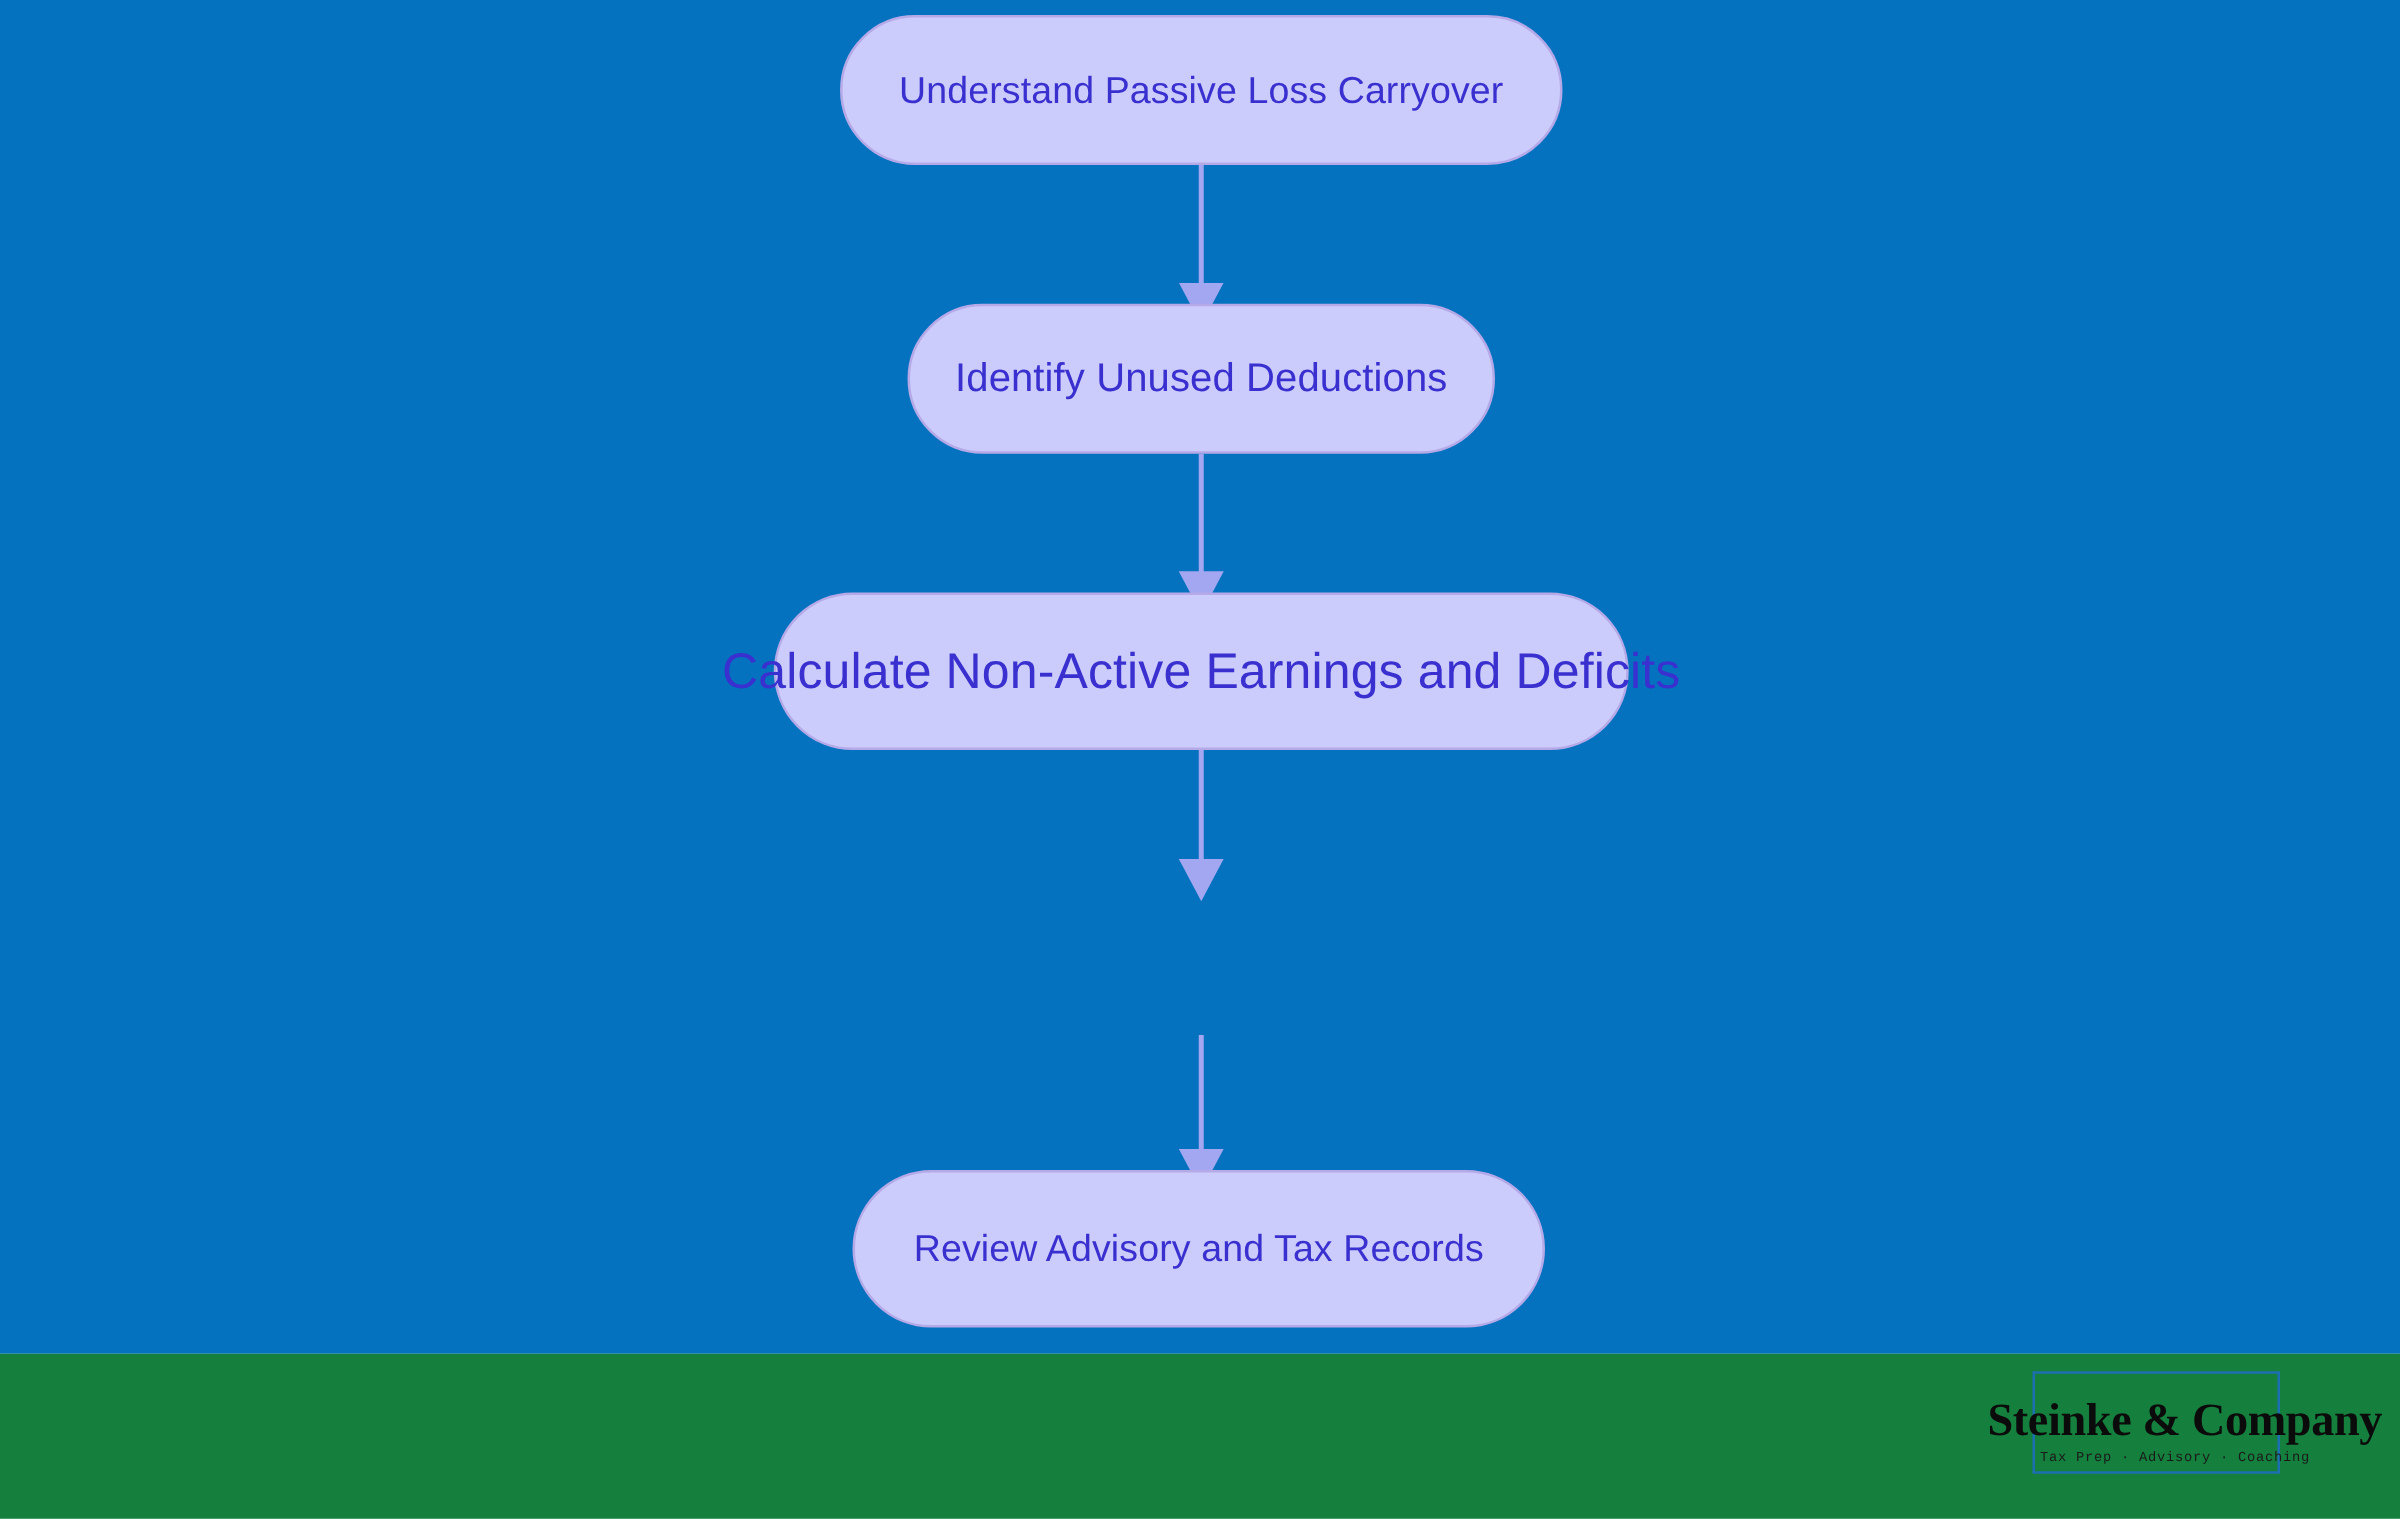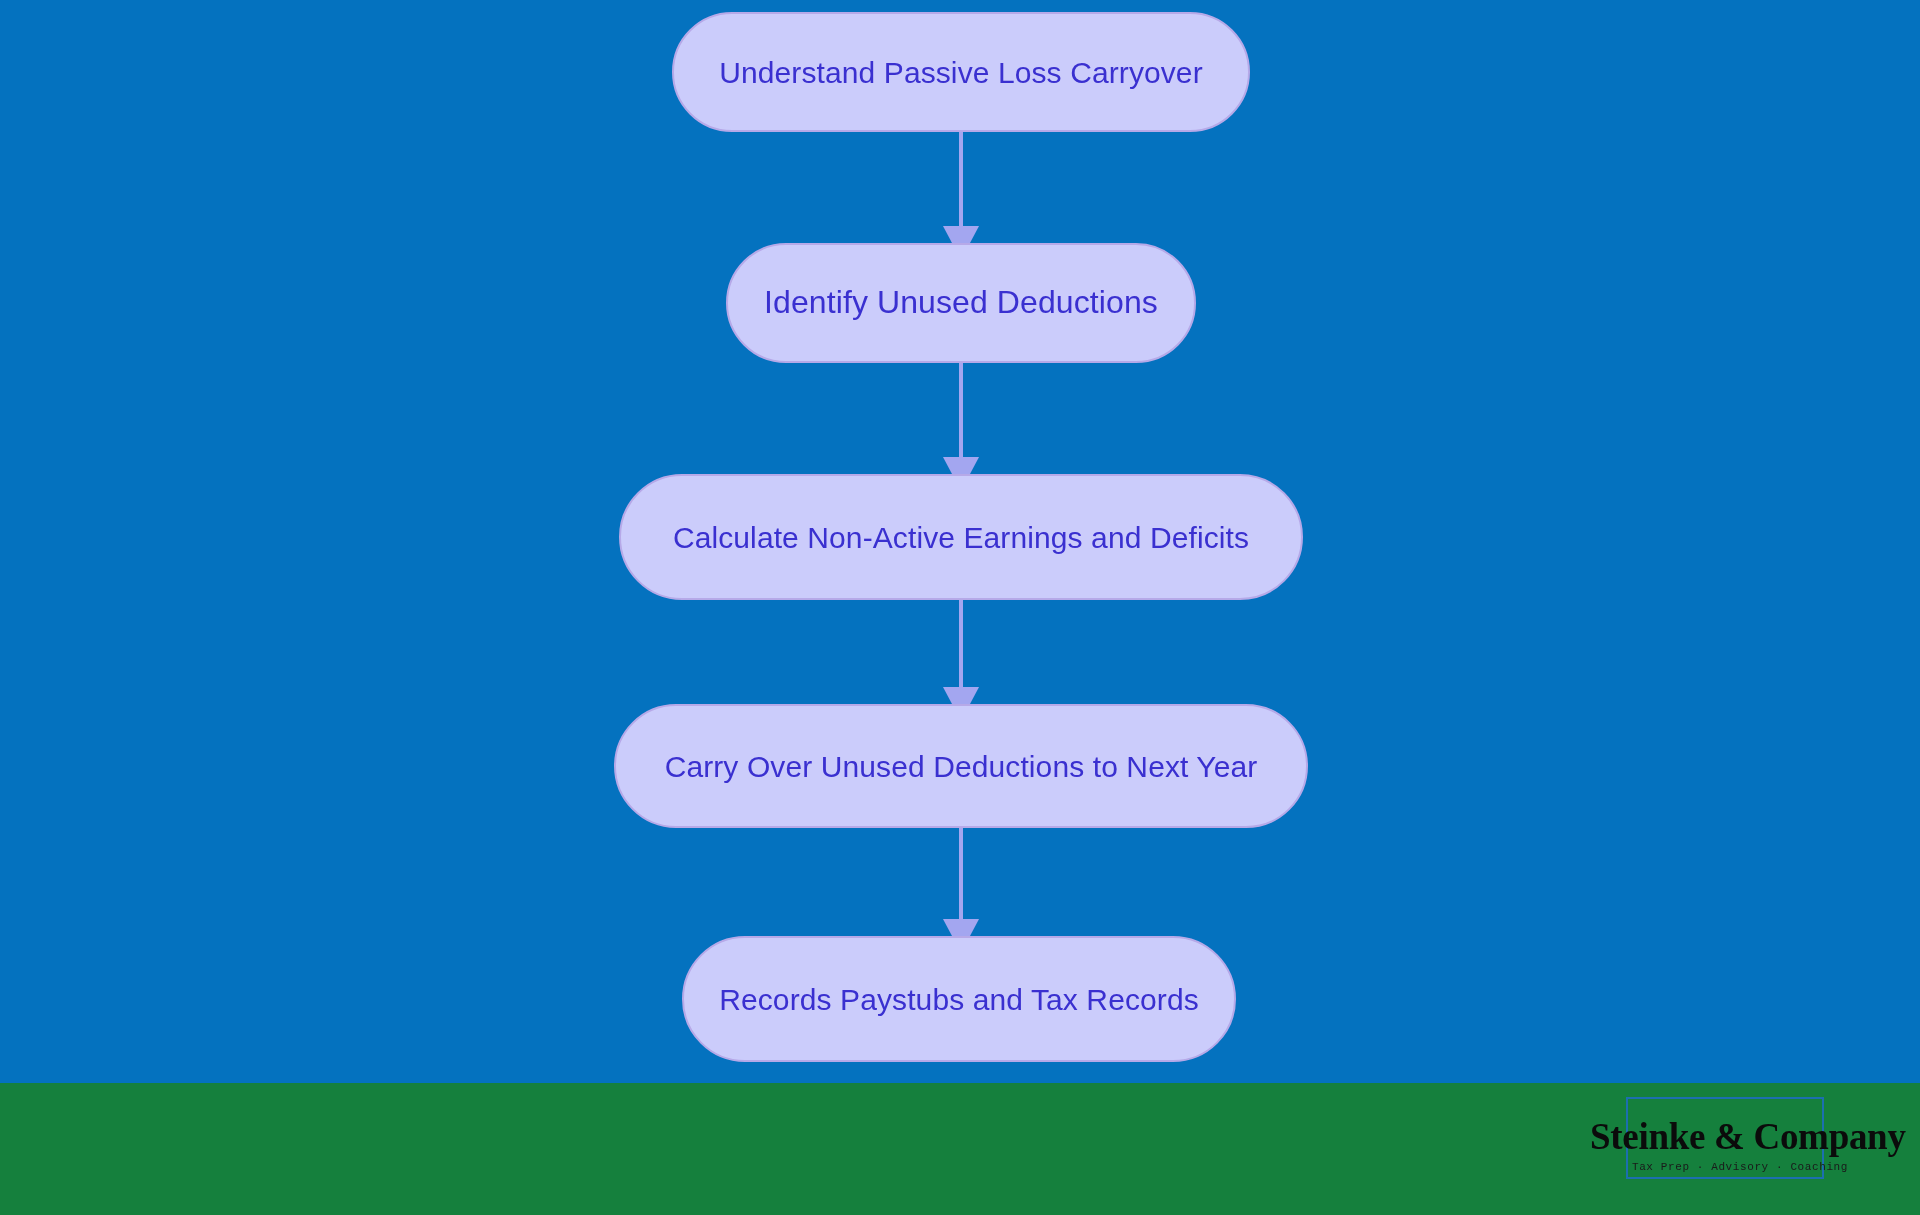--- a/index.html
+++ b/index.html
@@ -145,30 +145,27 @@
     <div id="flow">
 
       <div class="node" style="left:672px; top:12px; width:578px; height:120px; font-size:30px;">
         <span class="node-label">Understand Passive Loss Carryover</span>
       </div>
 
       <div class="node" style="left:726px; top:243px; width:470px; height:120px; font-size:32px;">
         <span class="node-label">Identify Unused Deductions</span>
       </div>
 
-      <div class="node" style="left:619px; top:474px; width:684px; height:126px; font-size:30px;">
+      <div class="node" style="left:619px; top:474px; width:684px; height:126px; font-size:40px;">
         <span class="node-label">Calculate Non-Active Earnings and Deficits</span>
       </div>
 
-      <div class="node" style="left:614px; top:704px; width:694px; height:124px; font-size:30px;">
-        <span class="node-label">Carry Over Unused Deductions to Next Year</span>
-      </div>
 
       <div class="node" style="left:682px; top:936px; width:554px; height:126px; font-size:30px;">
-        <span class="node-label">Records Paystubs and Tax Records</span>
+        <span class="node-label">Review Advisory and Tax Records</span>
       </div>
 
     </div>
   </div>
 
   <div id="footer">
     <div id="logo">
       <div id="logo-frame"></div>
       <div id="logo-name">Steinke &amp; Company</div>
       <div id="logo-tagline">Tax Prep · Advisory · Coaching</div>

